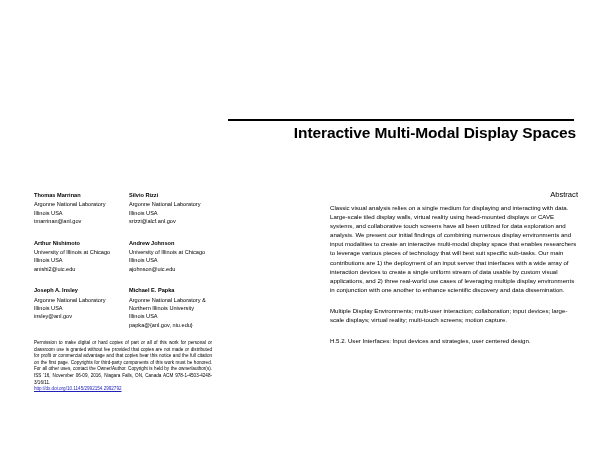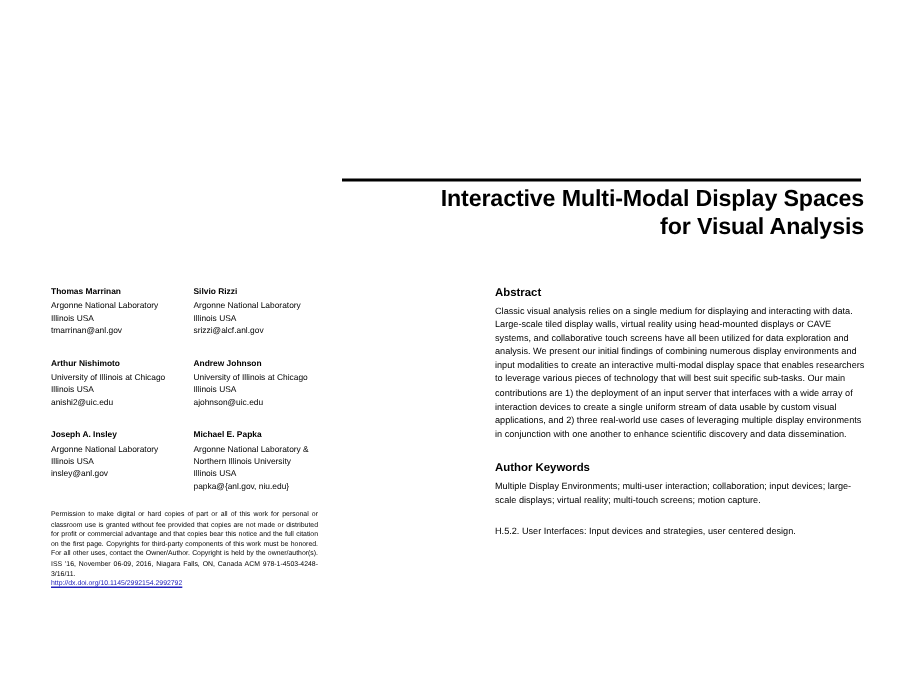--- a/index.html
+++ b/index.html
@@ -100,23 +100,24 @@
 
   
   .right-col {
     position: absolute;
     left: 330px;
     top: 154px;
     width: 248px;
   }
   .sec-head {
     font-size: 7.6px;
-    font-weight: bold;
+    font-weight: normal;
     line-height: 11px;
     margin-bottom: 3px;
+    text-align: right;
   }
   .sec-body {
     font-size: 6.1px;
     line-height: 9.1px;
     text-align: left;
     margin-bottom: 12px;
   }
 
   
   .page-number {
@@ -129,21 +130,20 @@
 </style>
 </head>
 <body>
 
 <div class="page">
 
   <div class="title-rule"></div>
 
   <div class="title">
     <span>Interactive Multi-Modal Display Spaces</span><br>
-    <span>for Visual Analysis</span>
   </div>
 
   <div class="authors">
 
     <div class="author-row">
       <div class="author-cell">
         <div class="author-name">Thomas Marrinan</div>
         <div class="author-meta">Argonne National Laboratory</div>
         <div class="author-meta">Illinois USA</div>
         <div class="author-email">tmarrinan@anl.gov</div>
@@ -194,21 +194,20 @@
     <span>Copyright is held by the owner/author(s).</span>
     <span>ISS '16, November 06-09, 2016, Niagara Falls, ON, Canada</span>
     <span>ACM 978-1-4503-4248-3/16/11.</span>
     <a class="doi" href="#">http://dx.doi.org/10.1145/2992154.2992792</a>
   </div>
 
   <div class="right-col">
     <div class="sec-head">Abstract</div>
     <div class="sec-body">Classic visual analysis relies on a single medium for displaying and interacting with data. Large-scale tiled display walls, virtual reality using head-mounted displays or CAVE systems, and collaborative touch screens have all been utilized for data exploration and analysis. We present our initial findings of combining numerous display environments and input modalities to create an interactive multi-modal display space that enables researchers to leverage various pieces of technology that will best suit specific sub-tasks. Our main contributions are 1) the deployment of an input server that interfaces with a wide array of interaction devices to create a single uniform stream of data usable by custom visual applications, and 2) three real-world use cases of leveraging multiple display environments in conjunction with one another to enhance scientific discovery and data dissemination.</div>
 
-    <div class="sec-head">Author Keywords</div>
     <div class="sec-body">Multiple Display Environments; multi-user interaction; collaboration; input devices; large-scale displays; virtual reality; multi-touch screens; motion capture.</div>
 
     <div class="sec-body">H.5.2. User Interfaces: Input devices and strategies, user centered design.</div>
   </div>
 
   <div class="page-number">421</div>
 
 </div>
 
 </body></html>

